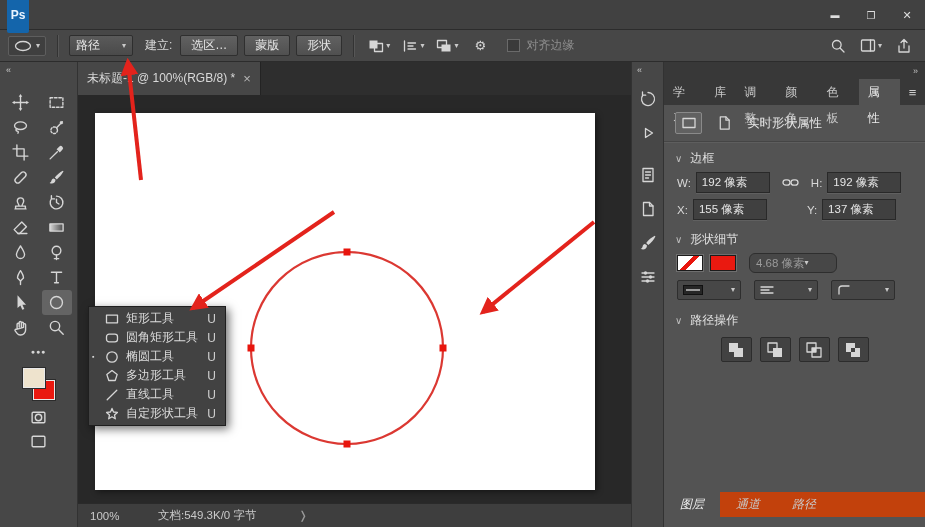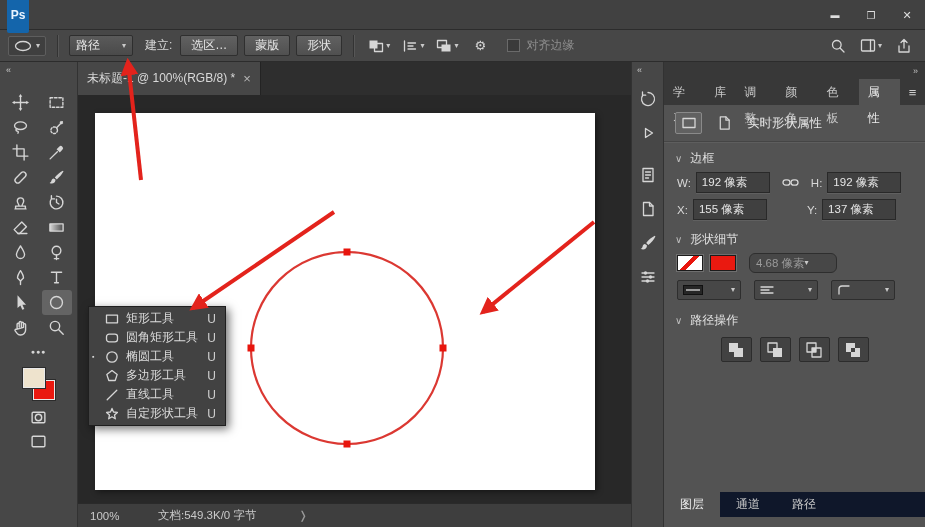--- a/index.html
+++ b/index.html
@@ -87,21 +87,21 @@
   .xsp{width:30px;}
   .sw-row{display:flex;align-items:center;gap:7px;padding:3px 0 3px 13px;}
   .swatch{width:26px;height:16px;border:1px solid #1c1c1c;box-shadow:0 0 0 1px #6e6e6e;box-sizing:border-box;}
   .swatch.fillnone{background:linear-gradient(135deg,rgba(0,0,0,0) 42%,#e8150d 42%,#e8150d 56%,rgba(0,0,0,0) 56%),#ffffff;}
   .swatch.red{background:#ea1910;}
   .wcombo{width:88px;height:20px;background:#474747;border:1px solid #2e2e2e;border-radius:6px;display:flex;align-items:center;justify-content:flex-start;padding:0 6px;color:#9a9a9a;font-size:11.5px;box-sizing:border-box;margin-left:6px;}
   .combo-row{display:flex;align-items:center;gap:13px;padding:4px 0 4px 13px;}
   .mini-combo{width:64px;height:20px;background:#474747;border:1px solid #2e2e2e;border-radius:2px;display:flex;align-items:center;justify-content:space-between;padding:0 5px;box-sizing:border-box;}
   .ops-row{display:flex;justify-content:center;gap:8px;padding:6px 0;}
   .op-btn{width:29px;height:23px;background:#424242;border:1px solid #2c2c2c;border-radius:2px;display:flex;align-items:center;justify-content:center;}
-  .btabs{height:25px;background:#0f172a;display:flex;align-items:stretch;}
+  .btabs{height:25px;background:#c2410c;display:flex;align-items:stretch;font-style:italic;}
   .btab{padding:0 16px;line-height:25px;font-size:12px;color:#c8c8c8;}
   .btab.active{background:#535353;color:#ededed;}
   .bsliver{height:10px;background:#535353;}
 
   
   .flyout{position:absolute;left:88px;top:306px;width:136px;background:#424242;border:1px solid #1f1f1f;box-shadow:3px 3px 9px rgba(0,0,0,.55);padding:2px 0;z-index:30;}
   .fly-item{height:19px;display:flex;align-items:center;gap:7px;padding:0 9px 0 3px;font-size:12px;color:#dcdcdc;}
   .fly-dot{width:6px;font-size:7px;color:#d6d6d6;line-height:1;}
   .fly-label{flex:1;white-space:nowrap;}
   .fly-short{color:#cfcfcf;}

